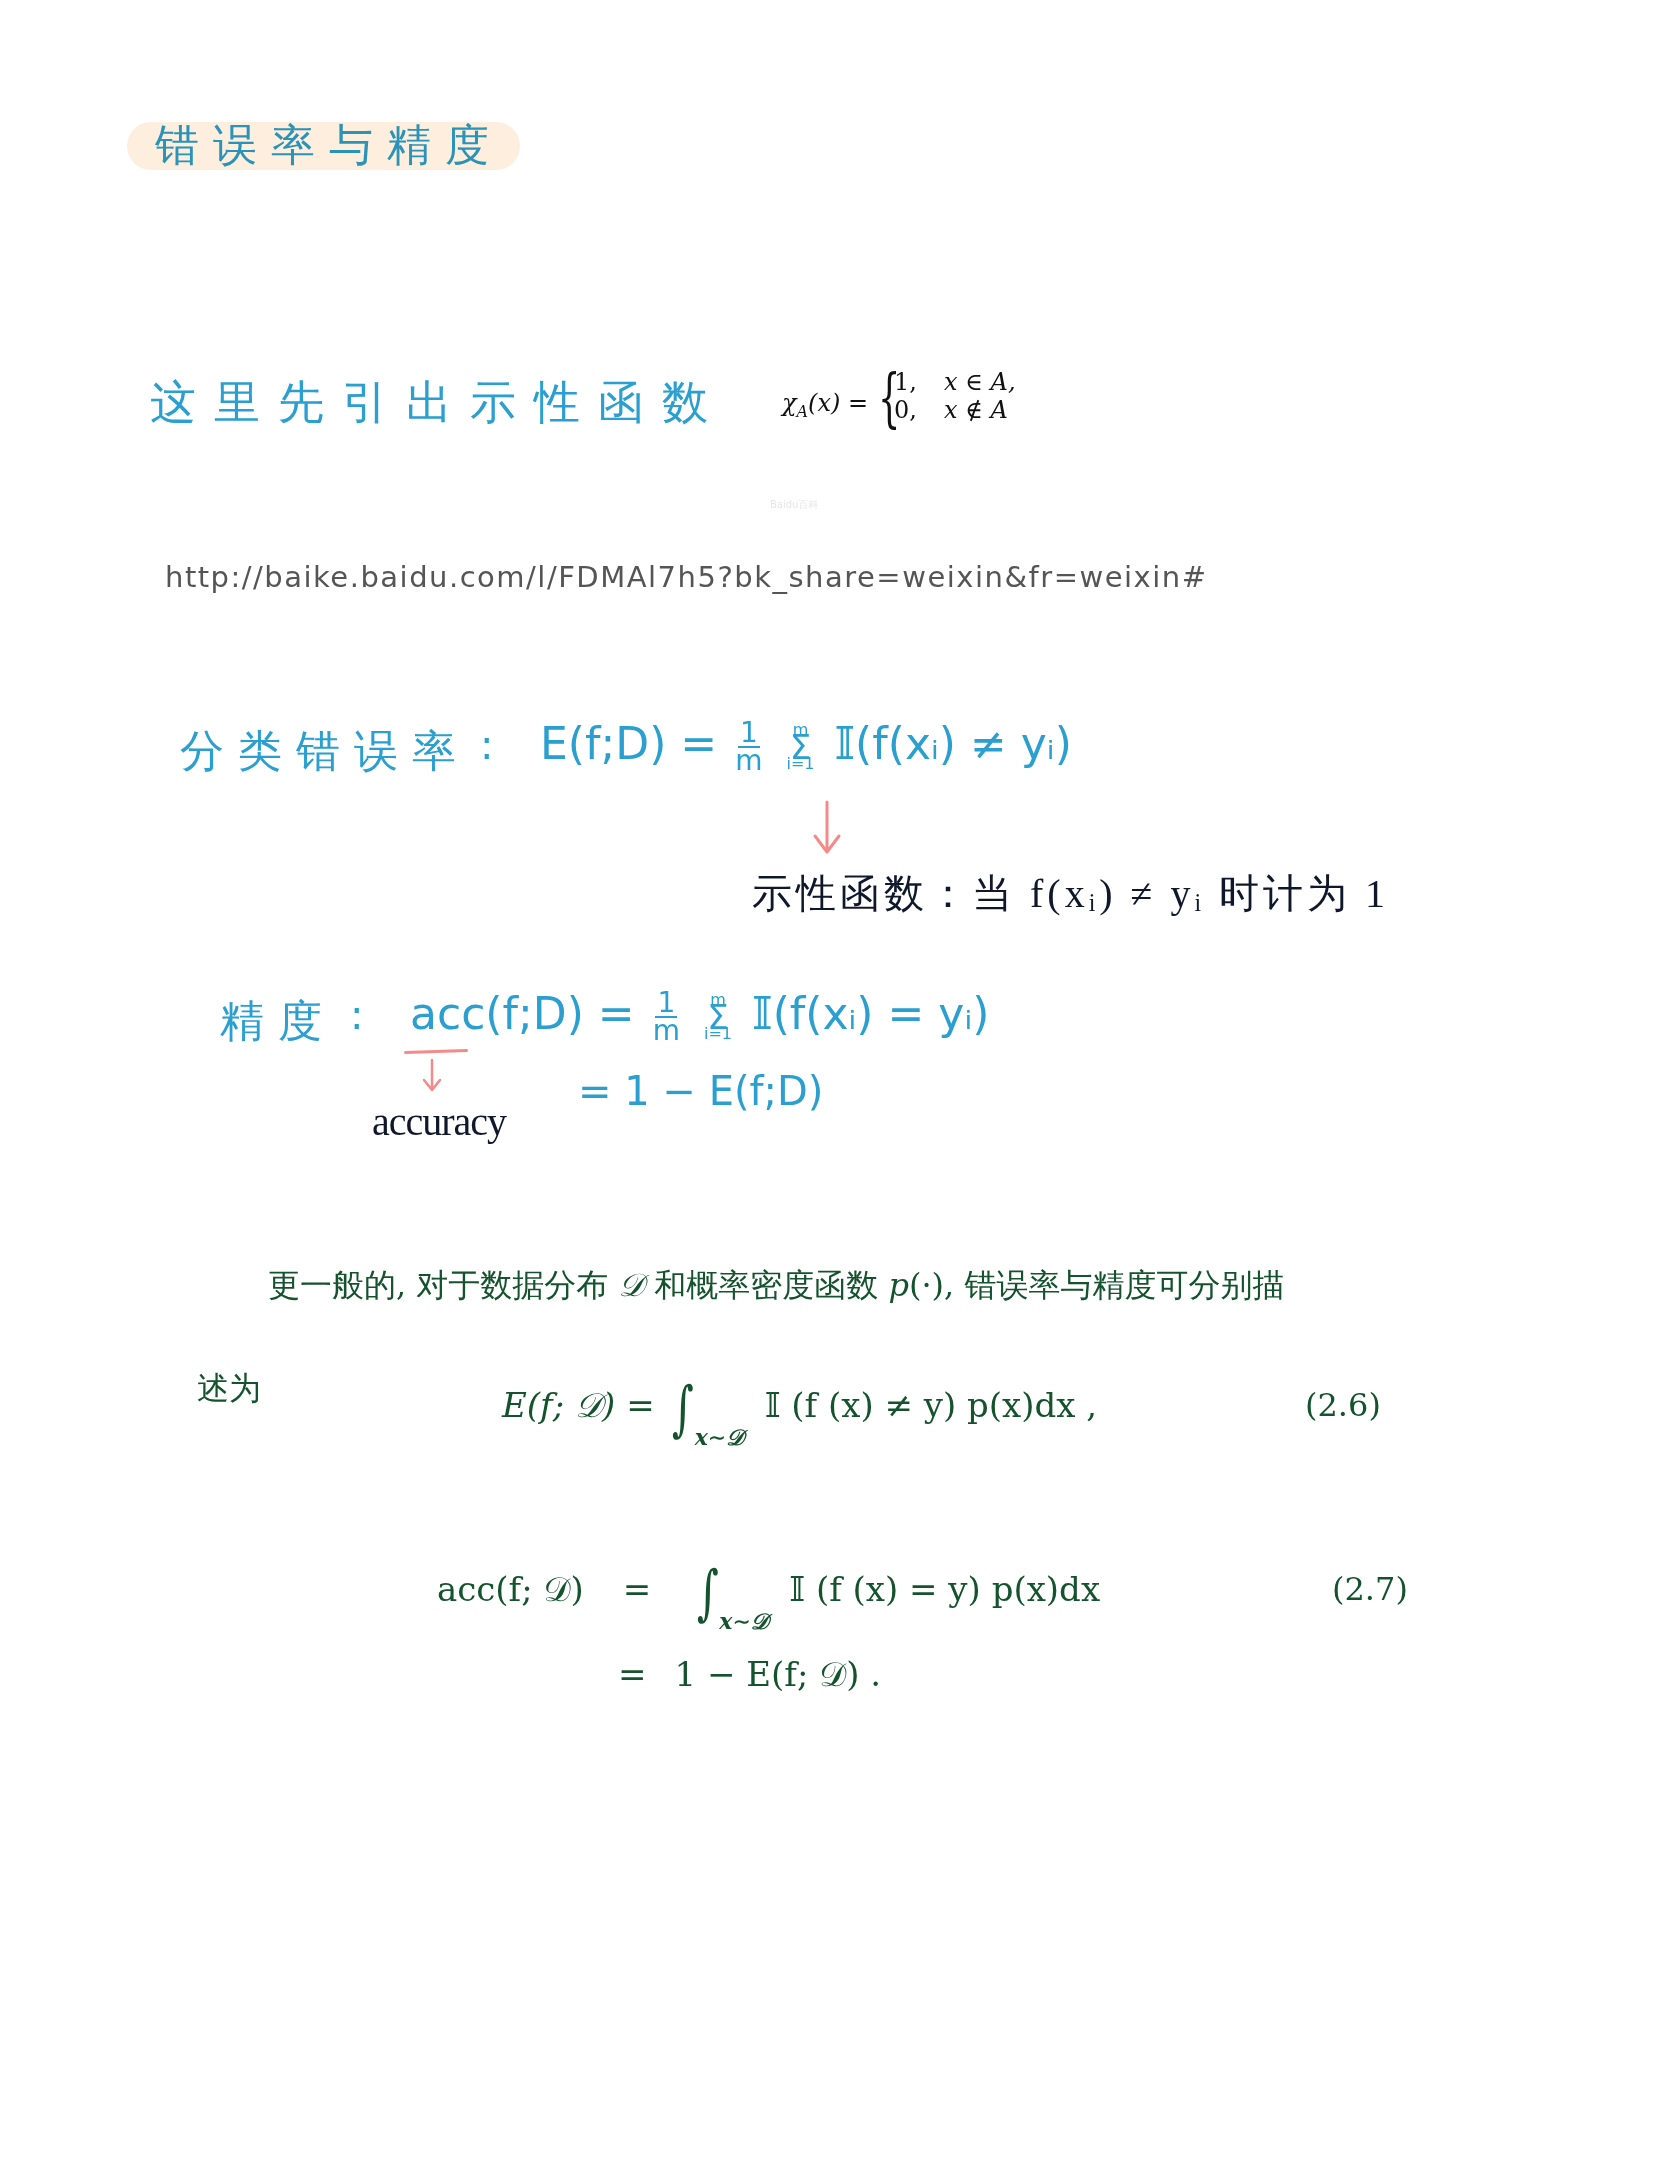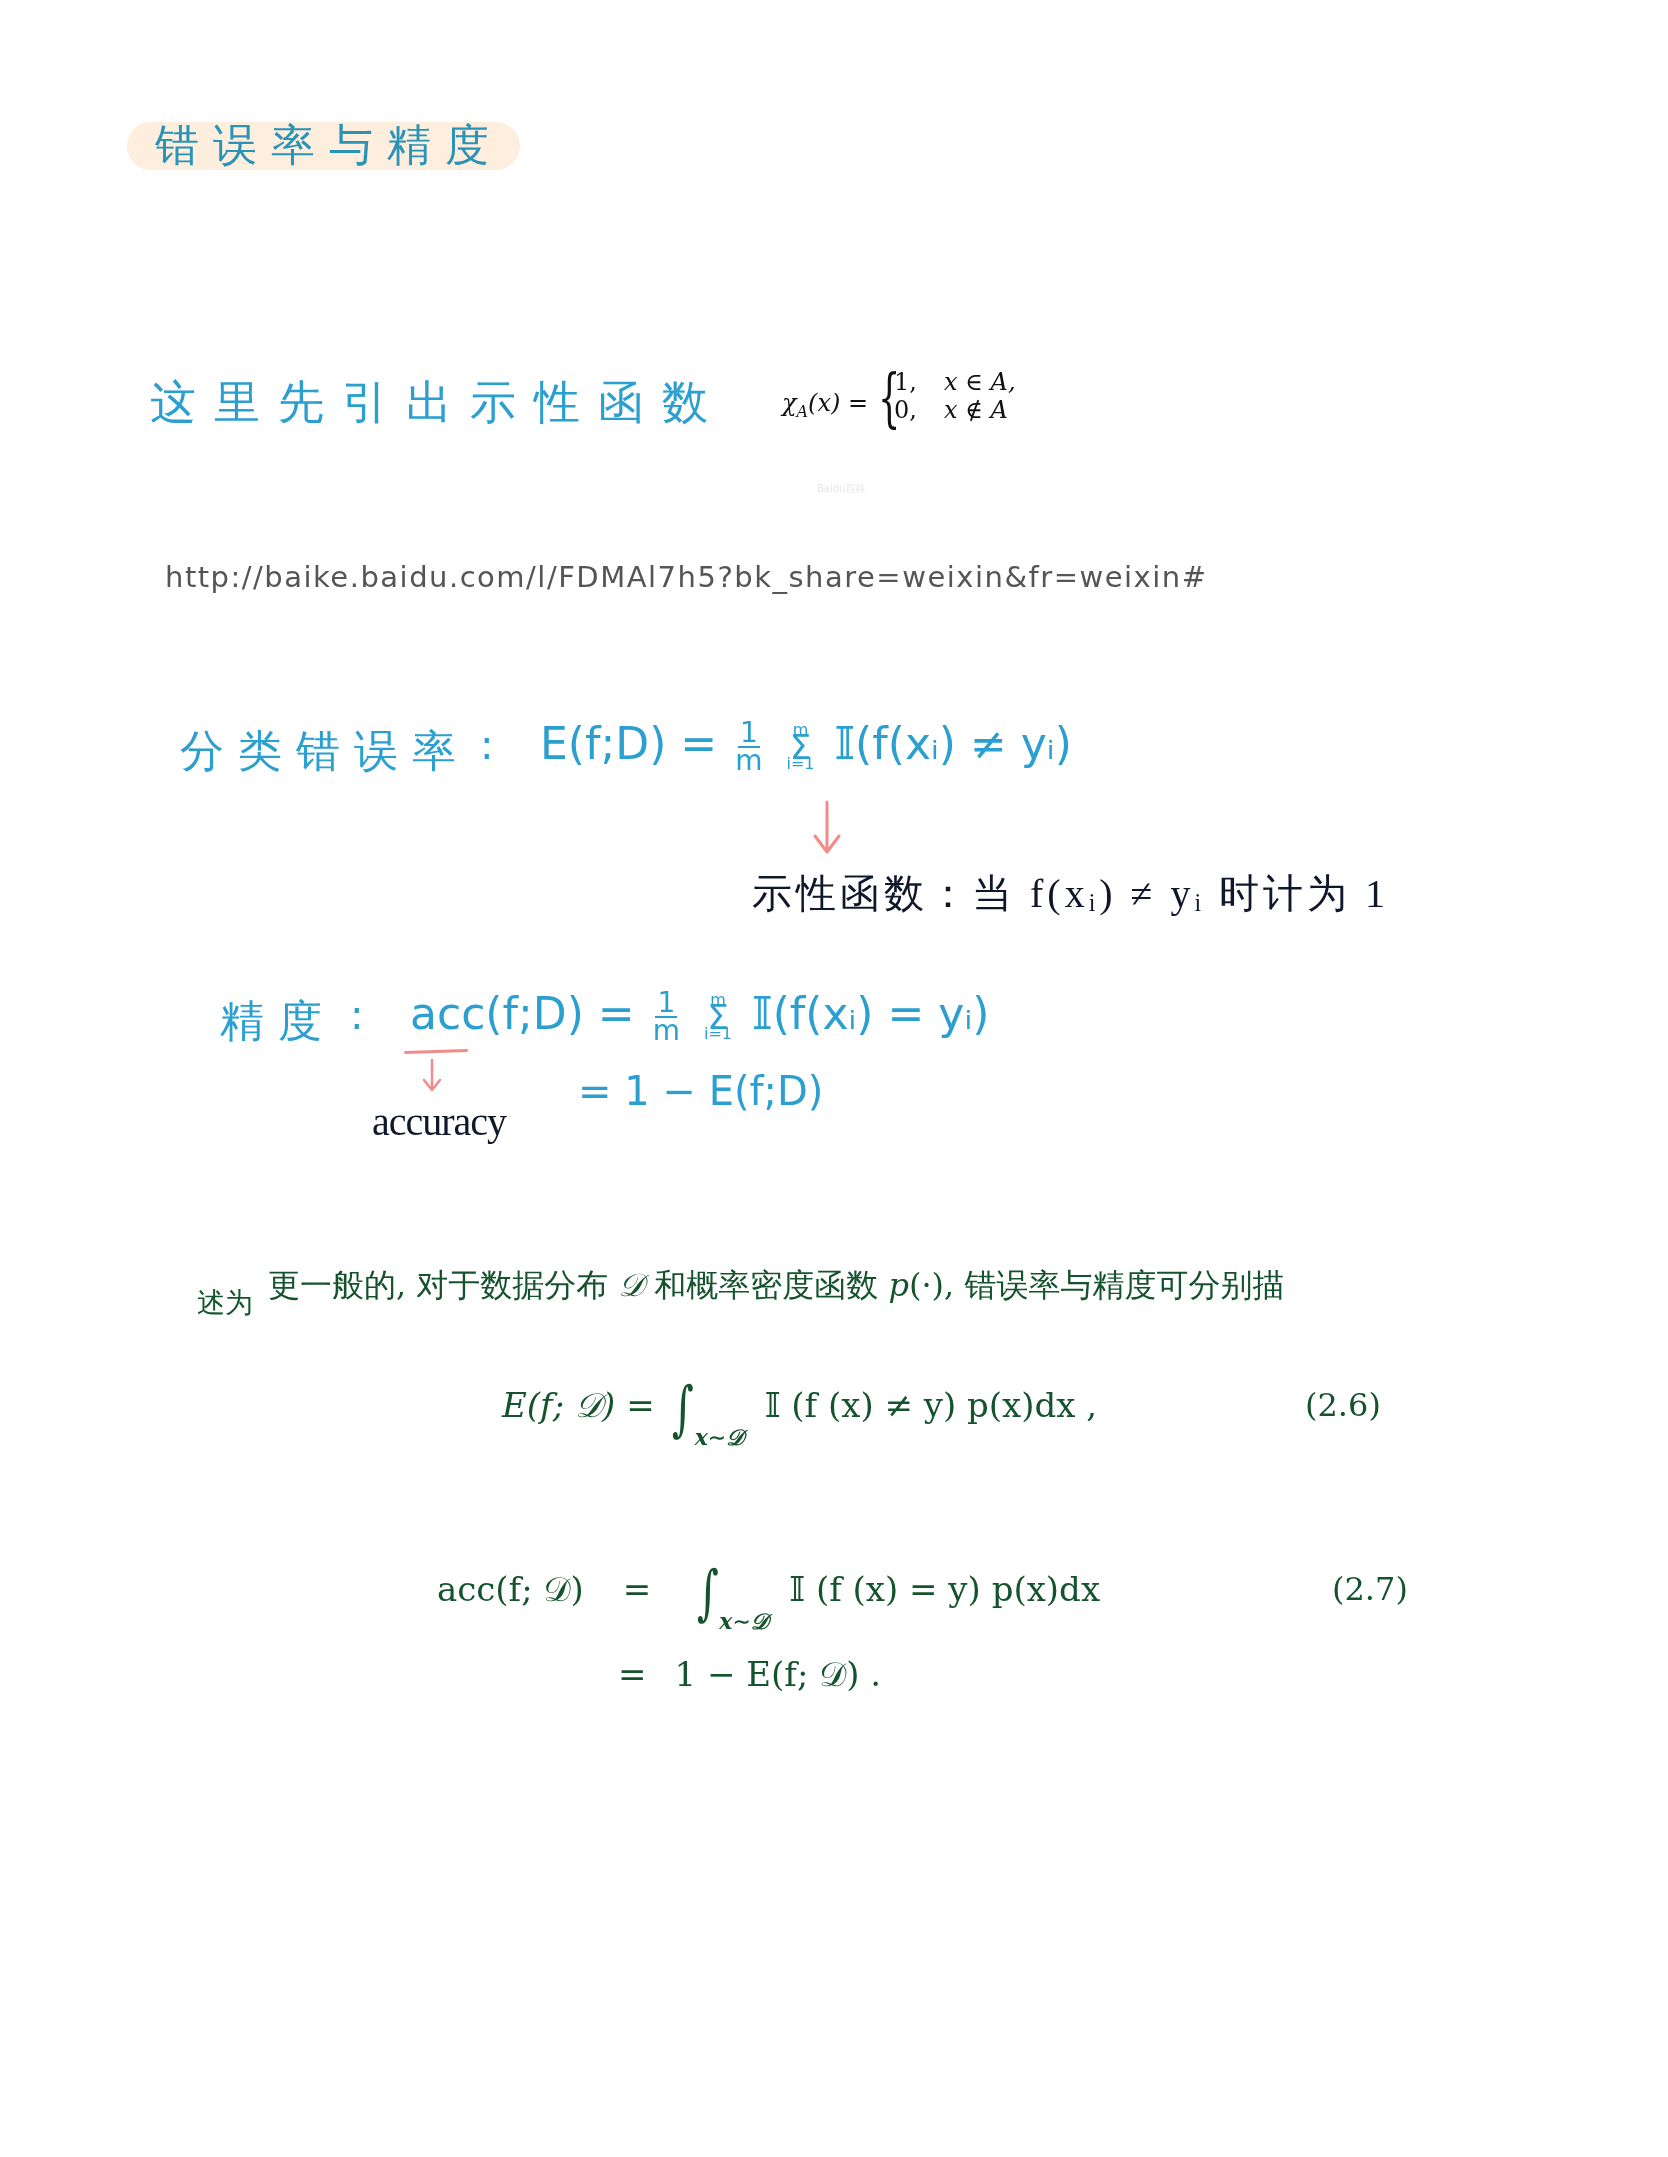--- a/index.html
+++ b/index.html
@@ -21,21 +21,21 @@
   .intro-text { left: 150px; top: 372px; font-size: 46px; letter-spacing: 18px; }
   .chi-formula { left: 782px; top: 362px; font-family: "DejaVu Serif", serif; color: #111; font-size: 24px; }
   .chi-formula .lhs { position: absolute; left: 0; top: 27px; font-style: italic; }
   .chi-formula .lhs sub { font-size: 16px; }
   .chi-formula .brace { position: absolute; left: 96px; top: 4px; font-size: 64px; line-height: 64px; font-weight: 200; transform: scaleX(0.55); transform-origin: left; }
   .chi-formula .case1 { position: absolute; left: 112px; top: 6px; }
   .chi-formula .case2 { position: absolute; left: 112px; top: 34px; }
   .chi-formula .cond1 { position: absolute; left: 162px; top: 6px; font-style: italic; }
   .chi-formula .cond2 { position: absolute; left: 162px; top: 34px; font-style: italic; }
 
-  .watermark { left: 770px; top: 482px; font-size: 10px; color: #e6e6e6; margin-left: 47px; }
+  .watermark { left: 770px; top: 498px; font-size: 10px; color: #e6e6e6; }
 
   .url-text { left: 165px; top: 560px; font-size: 29px; letter-spacing: 1.5px; }
 
   
   .err-label { left: 180px; top: 722px; font-size: 44px; letter-spacing: 14px; }
   .err-colon { left: 480px; top: 722px; font-size: 40px; }
   .err-formula { left: 540px; top: 718px; font-size: 44px; }
   .frac { display: inline-block; vertical-align: middle; text-align: center; font-size: 28px; line-height: 22px; margin: 0 4px; }
   .frac .bar { display: block; border-top: 2px solid #2a9fd0; width: 22px; margin: 2px auto; }
   .sum { display: inline-block; vertical-align: middle; text-align: center; font-size: 34px; line-height: 18px; margin: 0 6px; }
@@ -50,21 +50,21 @@
   .acc-colon { left: 350px; top: 992px; font-size: 40px; }
   .acc-formula { left: 410px; top: 988px; font-size: 44px; }
   .acc-underline { left: 404px; top: 1050px; width: 64px; height: 3px; background: #f48a8a; border-radius: 2px; transform: rotate(-2deg); }
   .acc-arrow { left: 420px; top: 1058px; width: 24px; height: 36px; }
   .acc-line2 { left: 578px; top: 1068px; font-size: 40px; }
   .accuracy-note { left: 372px; top: 1098px; font-size: 40px; letter-spacing: -1px; }
 
   
   .printed { font-family: "DejaVu Serif", serif; color: #14532d; }
   .para1 { left: 268px; top: 1264px; font-size: 32px; }
-  .para2 { left: 197px; top: 1284px; font-size: 28px; text-align: right; }
+  .para2 { left: 197px; top: 1367px; font-size: 32px; text-align: right; }
   .it { font-style: italic; }
   .bold-it { font-style: italic; font-weight: bold; }
   .eq26 { left: 502px; top: 1378px; font-size: 34px; }
   .eqnum26 { left: 1305px; top: 1386px; font-size: 32px; }
   .eq27 { left: 437px; top: 1562px; font-size: 34px; }
   .eq27b { left: 618px; top: 1654px; font-size: 34px; }
   .eqnum27 { left: 1332px; top: 1570px; font-size: 32px; }
   .integral { display: inline-block; font-size: 60px; vertical-align: middle; transform: scaleX(0.7); margin: 0 2px; line-height: 60px; }
   .int-sub { display: inline-block; font-size: 22px; vertical-align: -28px; margin-left: -6px; margin-right: 10px; }
 </style>

